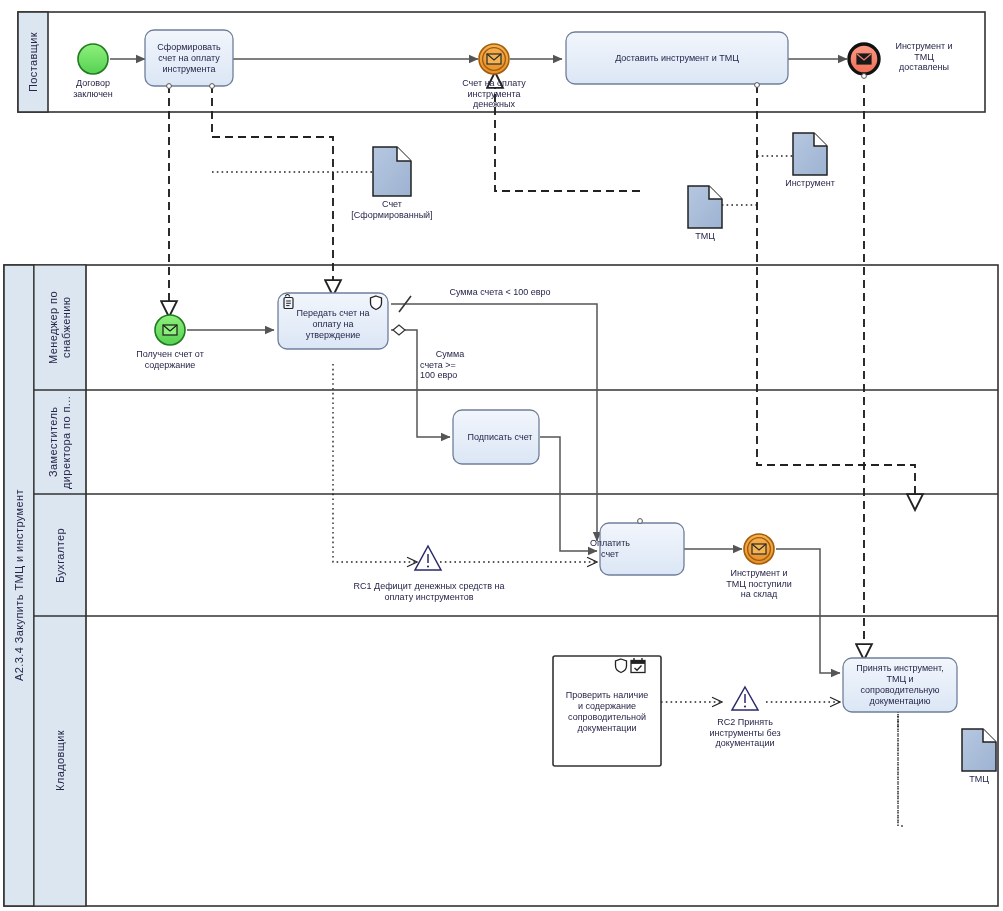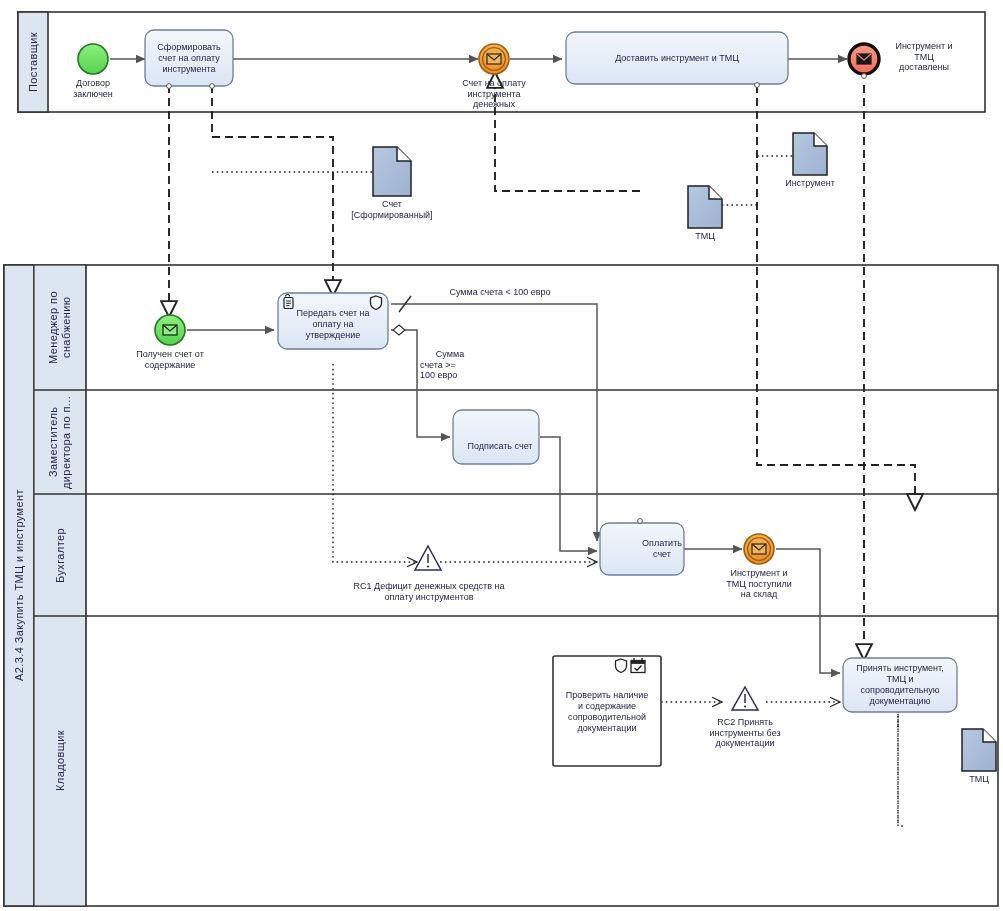--- a/index.html
+++ b/index.html
@@ -262,25 +262,25 @@
   </div>
 
   <div class="task-label" style="left:278px;top:299px;width:110px;height:50px;">
     <div>
       <div>Передать счет на</div>
       <div>оплату на</div>
       <div>утверждение</div>
     </div>
   </div>
 
-  <div class="task-label" style="left:453px;top:410px;width:94px;height:54px;align-items:flex-end;">
+  <div class="task-label" style="left:453px;top:410px;width:94px;height:54px;">
     <div>Подписать счет</div>
   </div>
 
-  <div class="task-label" style="left:620px;top:523px;width:84px;height:52px;">
+  <div class="task-label" style="left:568px;top:523px;width:84px;height:52px;">
     <div>Оплатить счет</div>
   </div>
 
   <div class="task-label" style="left:843px;top:658px;width:114px;height:54px;">
     <div>
       <div>Принять инструмент,</div>
       <div>ТМЦ и</div>
       <div>сопроводительную</div>
       <div>документацию</div>
     </div>

